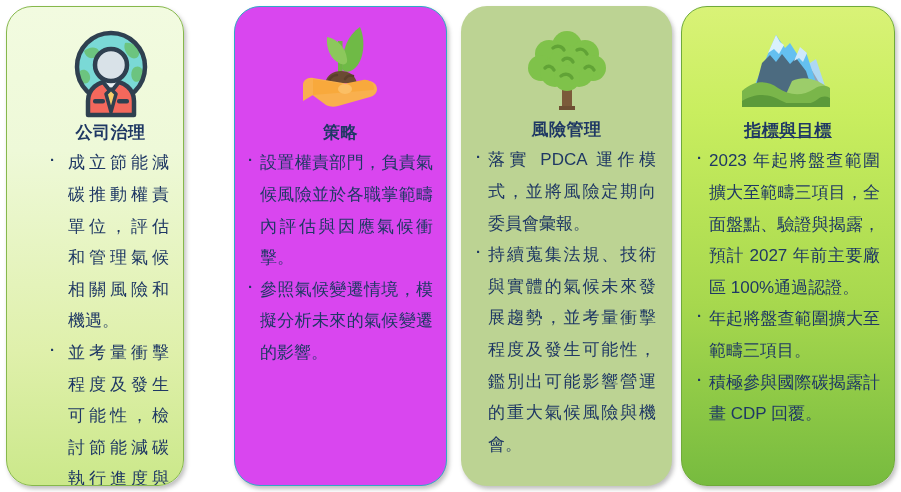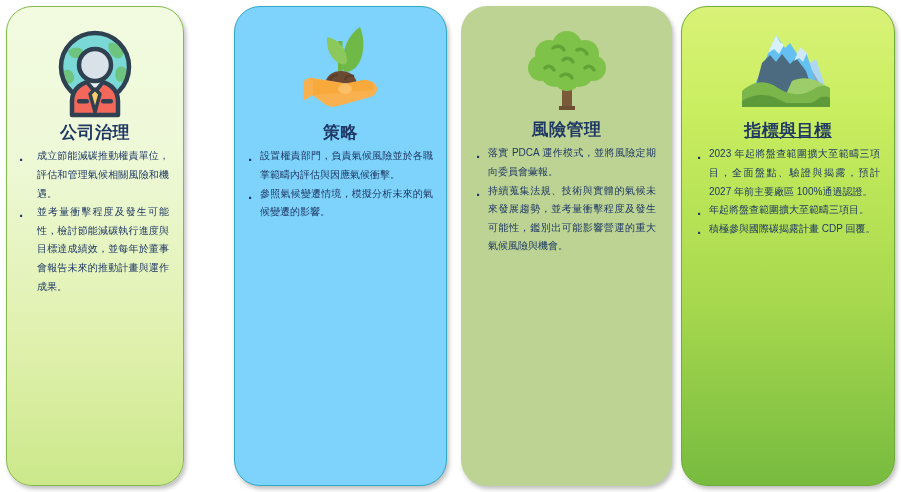--- a/index.html
+++ b/index.html
@@ -30,25 +30,26 @@
     box-sizing: border-box;
     box-shadow: 2px 3px 4px rgba(90,90,90,0.38);
     overflow: hidden;
   }
 
   .card-1 {
     left: 6px;
     width: 178px;
     background: linear-gradient(to bottom, #f2fbe0 0%, #eef9d8 30%, #dff0ab 72%, #cbe88a 100%);
     border: 1.6px solid #86b84b;
+    padding-left: 31px;
   }
   .card-2 {
     left: 234px;
     width: 213px;
-    background: #7dd3fc;
+    background: #d946ef;
     border: 1.6px solid #31a8c6;
   }
   .card-3 {
     left: 461px;
     width: 211px;
     background: #bcd393;
     border: none;
   }
   .card-4 {
     left: 681px;
@@ -88,21 +89,21 @@
 
   
   .bullets {
     list-style: none;
     margin: 0;
     padding: 0;
   }
   .bullet {
     position: relative;
     color: #1f3864;
-    font-size: 10px;
+    font-size: 17px;
     line-height: 1.86;
     text-align: justify;
     text-justify: inter-ideograph;
     margin-bottom: 0px;
   }
 
   
   .card-1 .bullet { padding-left: 20px; }
   .card-1 .bullet::before {
     content: "\00B7";

